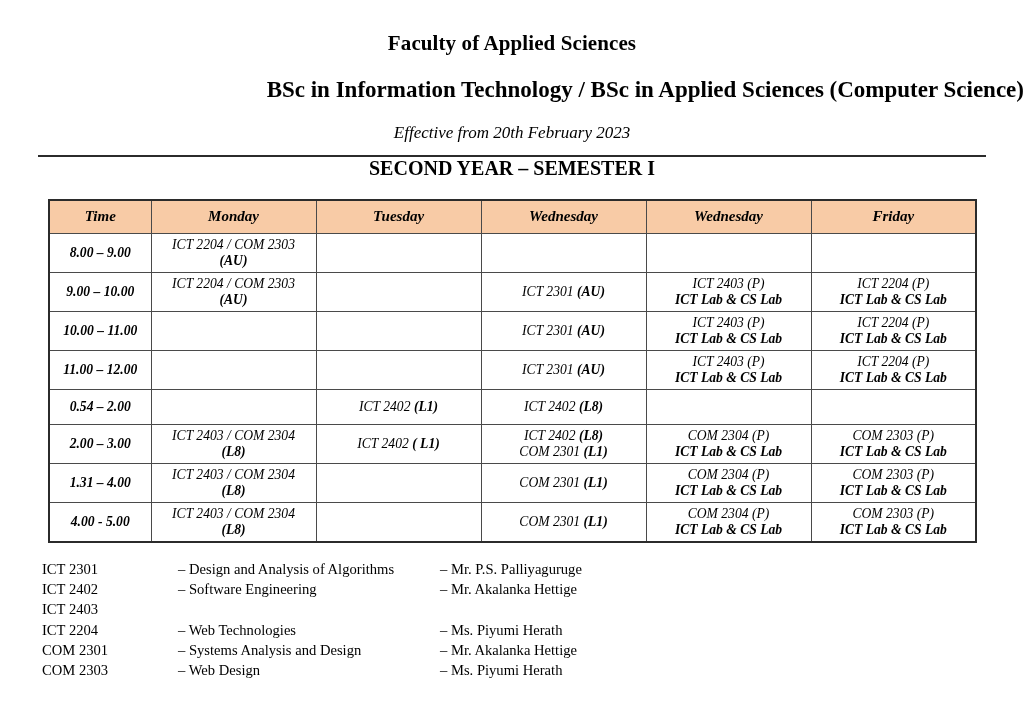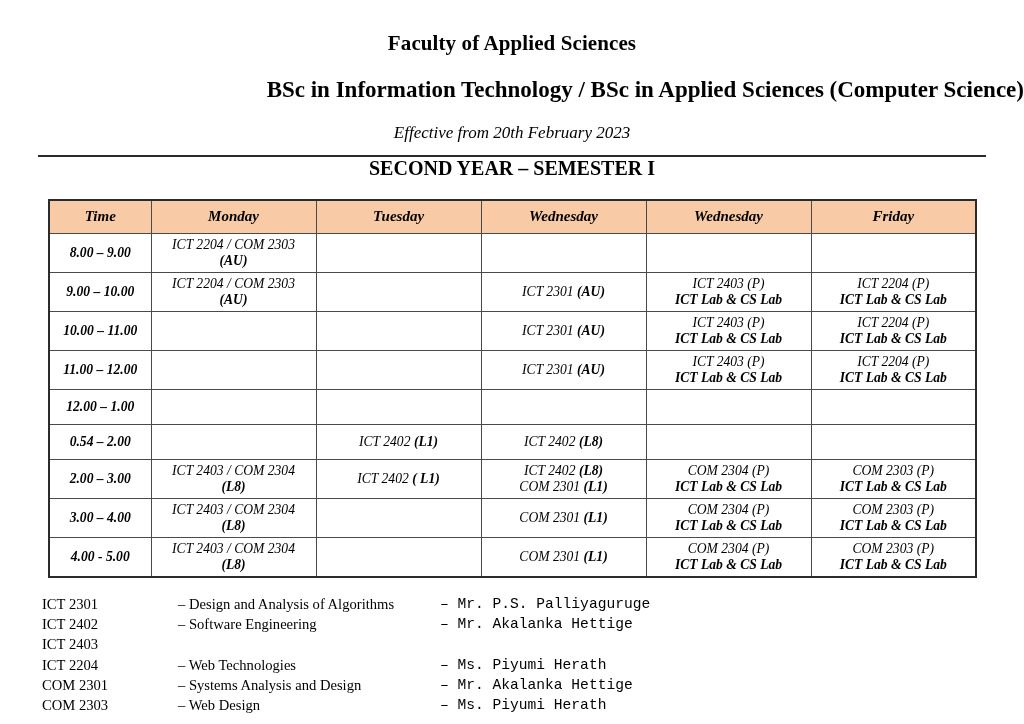--- a/index.html
+++ b/index.html
@@ -107,21 +107,21 @@
     margin: 16px 0 0 42px;
     font-size: 14.6px;
     line-height: 1.385;
   }
   .legend-row {
     display: flex;
     white-space: pre;
   }
   .lg-code { width: 88px; flex: 0 0 88px; }
   .lg-subject { width: 262px; flex: 0 0 262px; margin-left: 48px; }
-  .lg-teacher { flex: 0 0 auto; font-family: Liberation Mono, monospace; }
+  .lg-teacher { flex: 0 0 auto; }
 </style>
 </head>
 <body>
 
 <div class="page">
 
   <div class="doc-header">
     <div class="faculty-title">Faculty of Applied Sciences</div>
     <div class="programme-title">BSc in Information Technology / BSc in Applied Sciences (Computer Science)</div>
     <div class="effective-from">Effective from 20th February 2023</div>
@@ -206,28 +206,20 @@
             <td>
               <span class="line2">ICT 2403 (P)</span>
               <span class="line2"><b>ICT Lab &amp; CS Lab</b></span>
             </td>
             <td>
               <span class="line2">ICT 2204 (P)</span>
               <span class="line2"><b>ICT Lab &amp; CS Lab</b></span>
             </td>
           </tr>
           <tr>
-            <td class="time-cell">12.00 – 1.00</td>
-            <td></td>
-            <td></td>
-            <td></td>
-            <td></td>
-            <td></td>
-          </tr>
-          <tr>
             <td class="time-cell">0.54 – 2.00</td>
             <td></td>
             <td>
               <span class="line2">ICT 2402  <b class="code">(L1)</b></span>
             </td>
             <td>
               <span class="line2">ICT 2402 <b class="code">(L8)</b></span>
             </td>
             <td></td>
             <td></td>
@@ -248,21 +240,21 @@
             <td>
               <span class="line2">COM 2304 (P)</span>
               <span class="line2"><b>ICT Lab &amp; CS Lab</b></span>
             </td>
             <td>
               <span class="line2">COM 2303 (P)</span>
               <span class="line2"><b>ICT Lab &amp; CS Lab</b></span>
             </td>
           </tr>
           <tr class="tall">
-            <td class="time-cell">3.00 – 4.00</td>
+            <td class="time-cell">1.31 – 4.00</td>
             <td>
               <span class="line2">ICT 2403 / COM 2304</span>
               <span class="line2"><b>(L8)</b></span>
             </td>
             <td></td>
             <td>
               <span class="line2">COM 2301 <b class="code">(L1)</b></span>
             </td>
             <td>
               <span class="line2">COM 2304 (P)</span>

